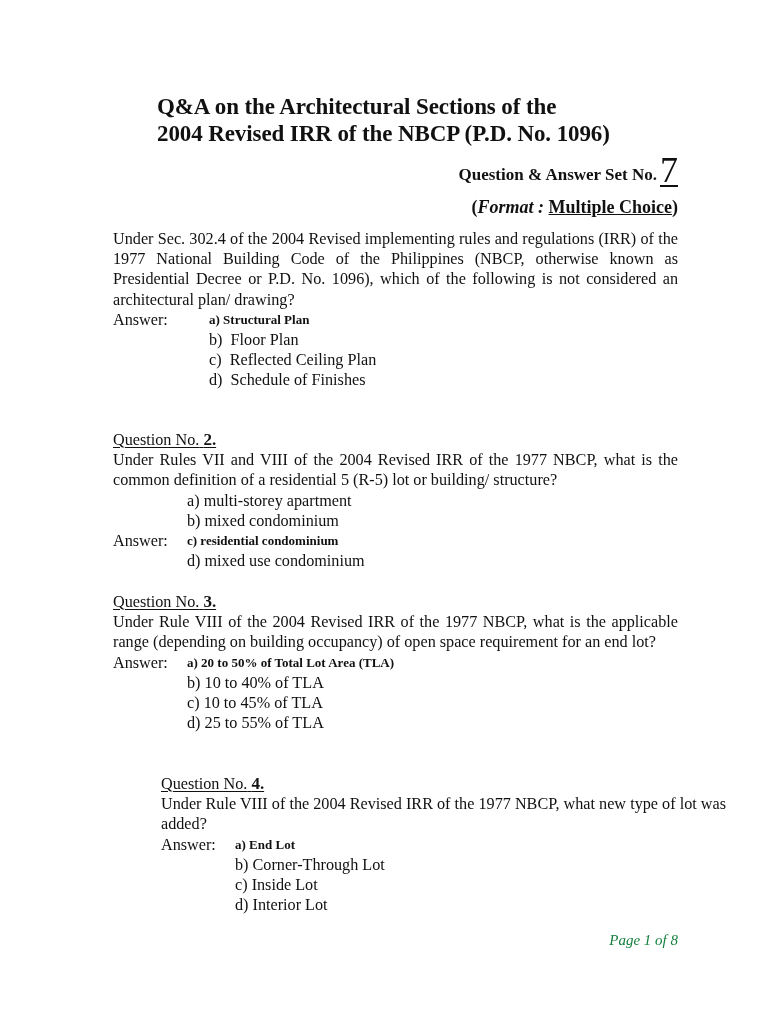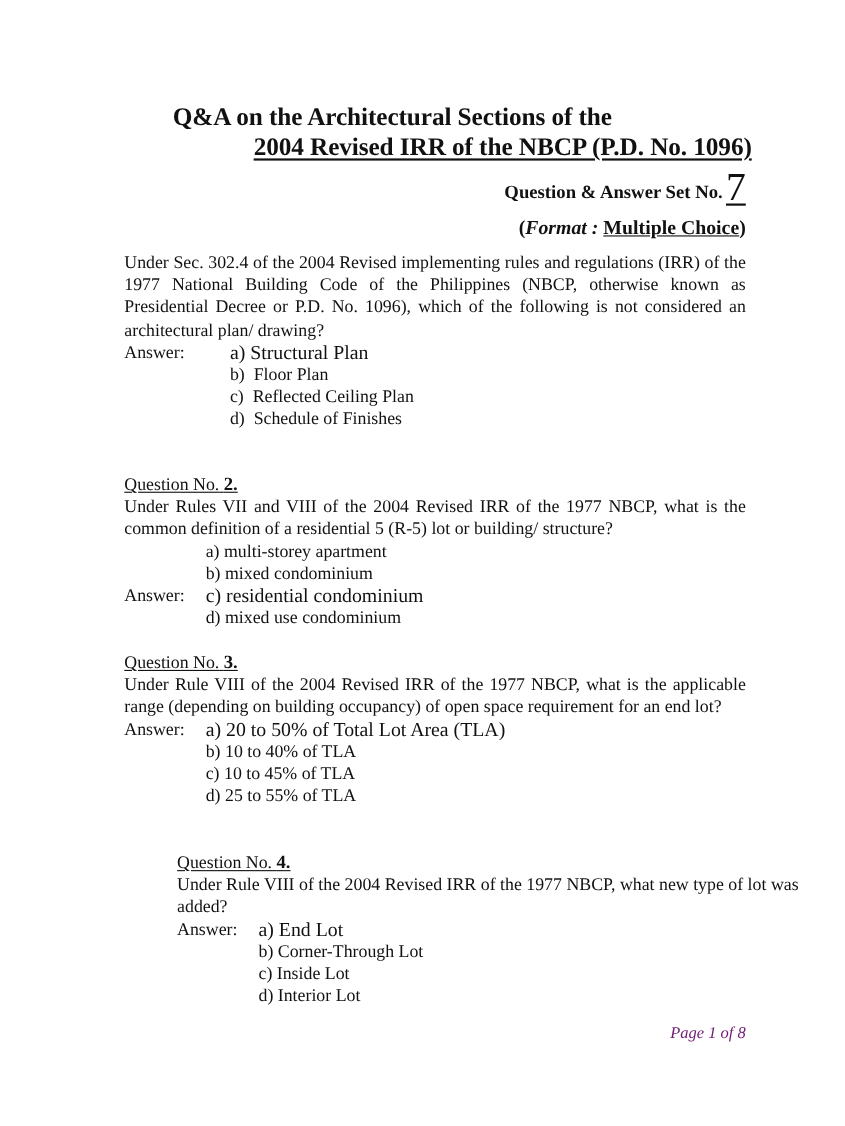--- a/index.html
+++ b/index.html
@@ -6,21 +6,21 @@
   body {
     width: 768px; height: 1024px; position: relative; overflow: hidden;
     font-family: "Liberation Serif", "DejaVu Serif", serif;
     color: #111111;
   }
   .page { position: absolute; left: 113px; top: 0; width: 565px; }
   .title {
     position: absolute; left: 0; top: 93px; width: 600px;
     font-weight: bold; font-size: 23px; line-height: 27px; letter-spacing: -0.1px; margin-left: 44px;
   }
-  .title .l2 { text-decoration: underline; text-decoration-thickness: 1.5px; text-underline-offset: 3px; text-align: center; }
+  .title .l2 { text-decoration-thickness: 1.5px; text-underline-offset: 3px; }
   .setno {
     position: absolute; right: 0; top: 158px; text-align: left;
     font-weight: bold; font-size: 17px; line-height: 24px; white-space: nowrap;
   }
   .setno .num {
     font-size: 36px; font-weight: normal; text-decoration: underline;
     text-decoration-thickness: 2px; text-underline-offset: 3px;
     vertical-align: -2px; margin-left: 3px;
   }
   .format {
@@ -29,24 +29,24 @@
   }
   .format i { font-style: italic; }
   .format .u { text-decoration: underline; }
   .qa { position: absolute; left: 0; width: 565px; font-size: 16.2px; line-height: 20.2px; }
   .qlabel { text-decoration: underline; text-underline-offset: 2px; }
   .qlabel b { font-weight: bold; font-size: 17px; }
   .qtext { text-align: justify; text-align-last: left; }
   .row { display: flex; white-space: nowrap; }
   .ans-label { width: 72px; flex: 0 0 auto; }
   .opt { }
-  .opt.correct { font-weight: normal; font-size: 18px; }
+  .opt.correct { font-weight: bold; font-size: 13px; }
   .footer {
     position: absolute; right: 90px; top: 930px;
-    font-style: italic; font-size: 15px; line-height: 20px; color: #701a75;
+    font-style: italic; font-size: 15px; line-height: 20px; color: #15803d;
   }
 </style>
 </head>
 <body>
 
 <div class="page">
 
   <div class="title">
     <div>Q&amp;A on the Architectural Sections of the</div>
     <div class="l2">2004 Revised IRR of the NBCP (P.D. No. 1096)</div>

